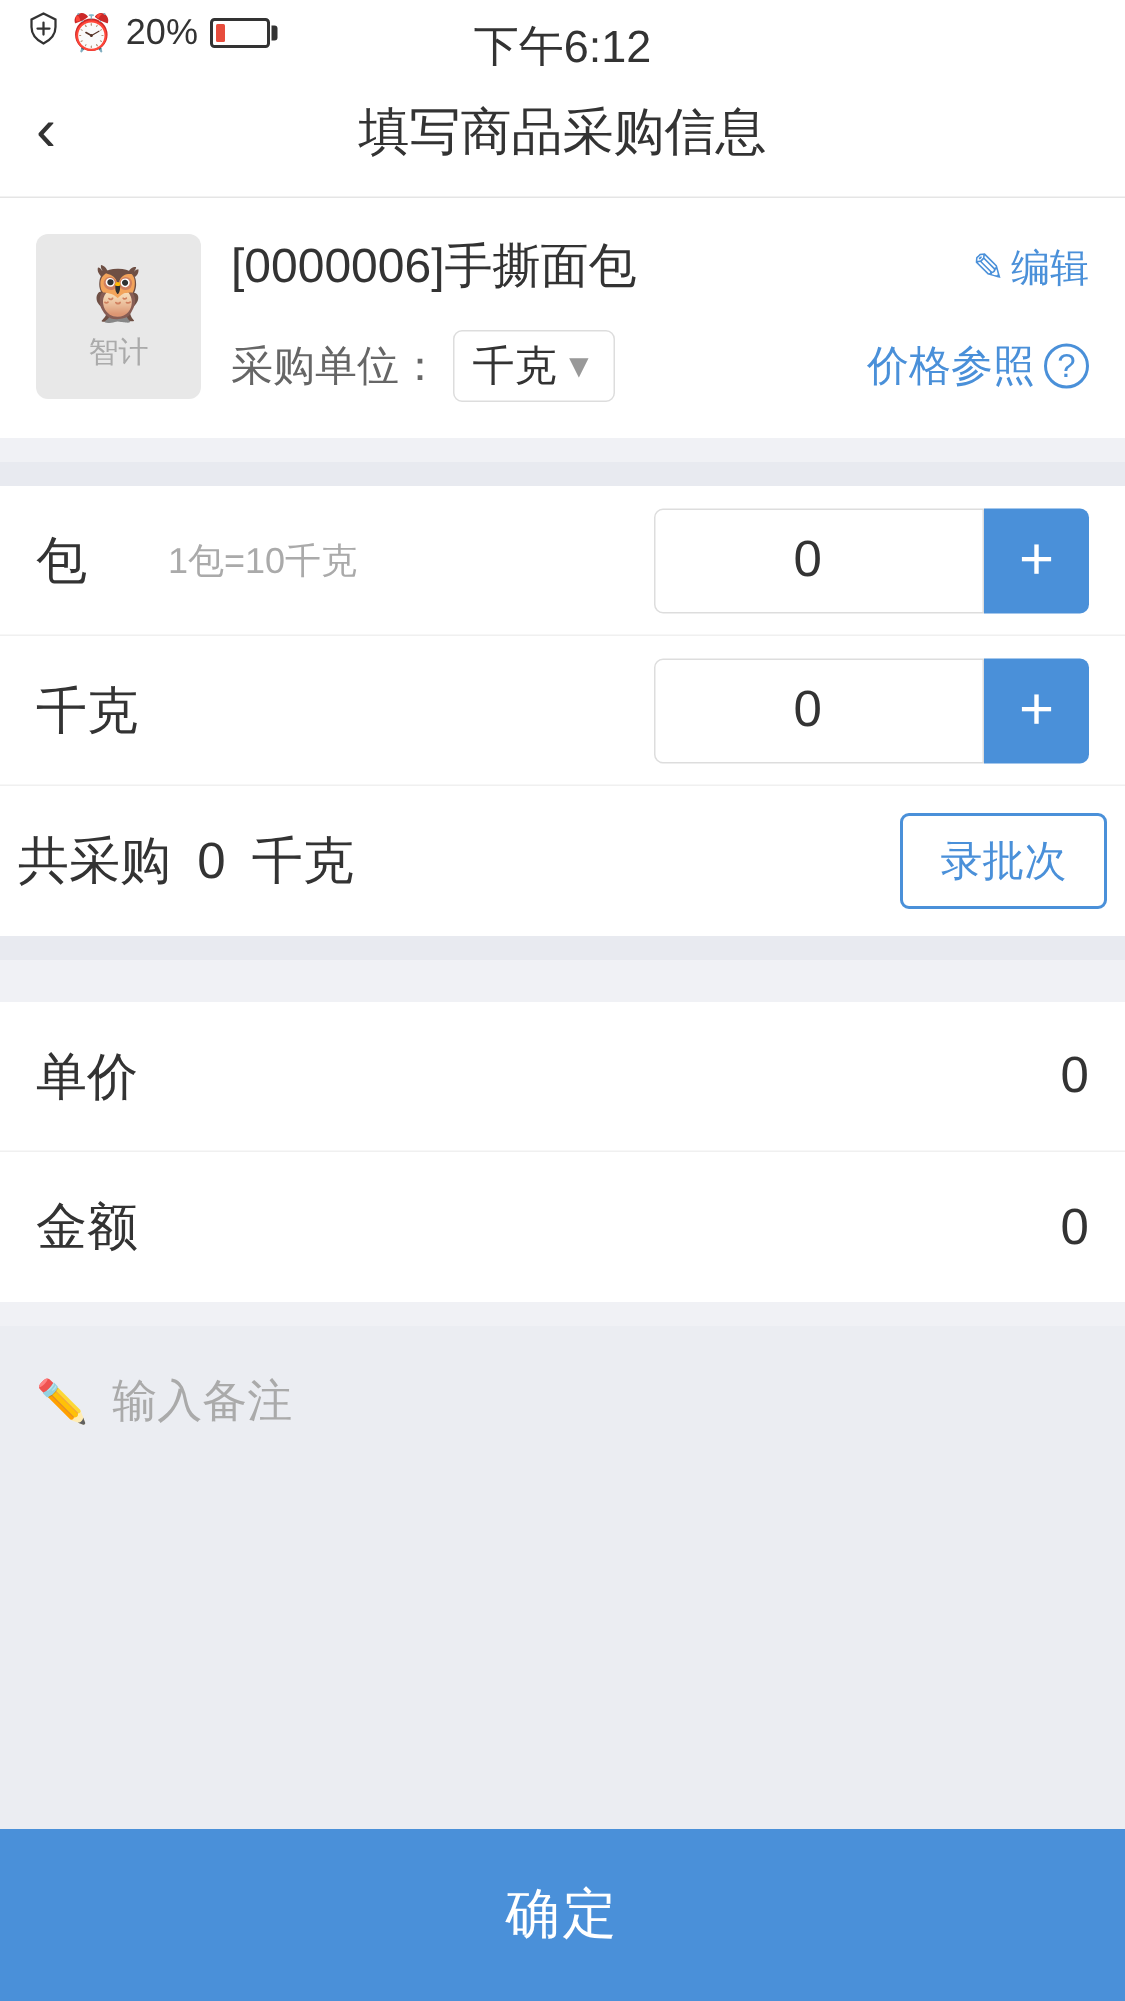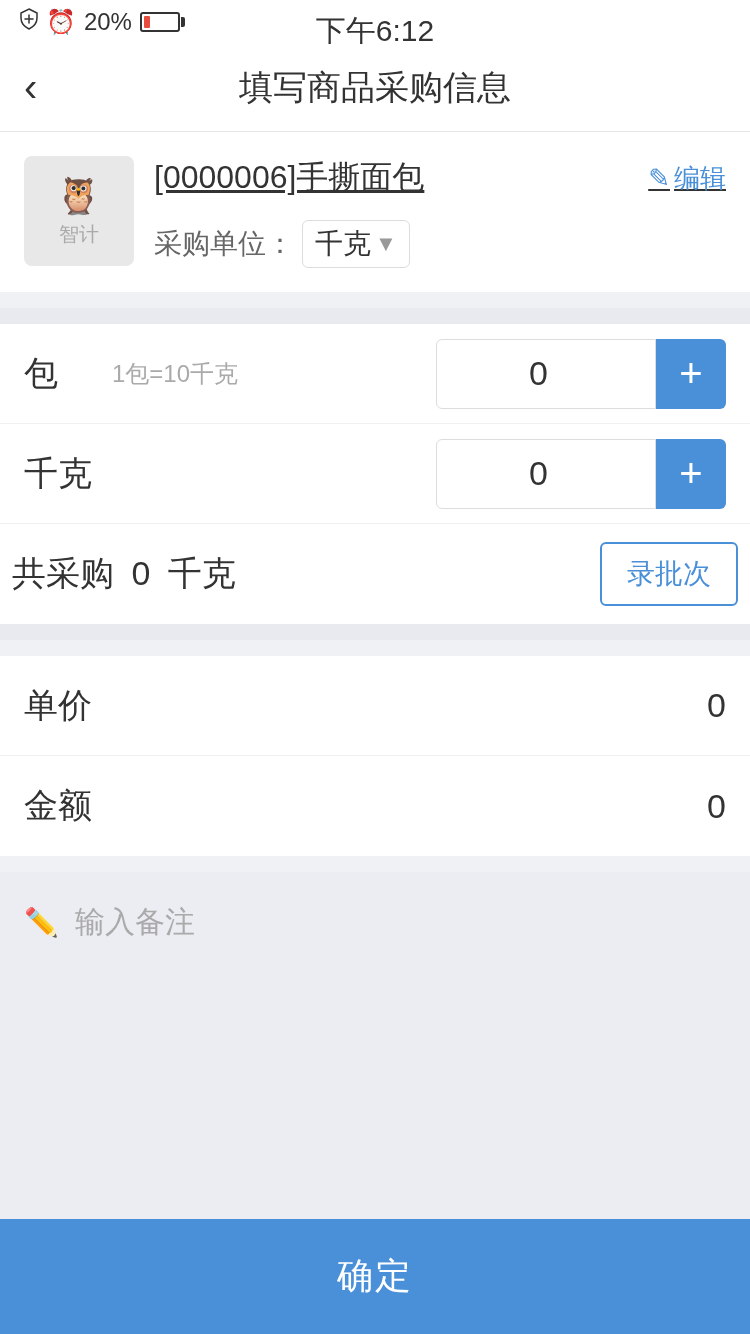--- a/index.html
+++ b/index.html
@@ -127,21 +127,20 @@
       margin-top: 4px;
     }
     .product-info {
       flex: 1;
     }
     .product-name-row {
       display: flex;
       align-items: center;
       justify-content: space-between;
       margin-bottom: 20px;
-      text-decoration: underline;
     }
     .product-name {
       font-size: 32px;
       color: #333;
       font-weight: 500;
     }
     .edit-btn {
       font-size: 26px;
       color: #4a90d9;
       display: flex;
@@ -279,21 +278,21 @@
       display: flex;
       align-items: center;
       justify-content: center;
       cursor: pointer;
       font-family: Liberation Serif, serif;
     }
 
     
     .price-section {
       background: #fff;
-      margin-top: 16px;
+      margin-top: 28px;
     }
     .price-row {
       display: flex;
       align-items: center;
       justify-content: space-between;
       padding: 0 24px;
       height: 100px;
       border-bottom: 1px solid #f0f0f0;
     }
     .price-row-label {
@@ -393,20 +392,24 @@
       </span>
     </div>
     <div class="product-unit-row">
       <div style="display:flex;align-items:center;">
         <span class="unit-label">采购单位：</span>
         <span class="unit-select">
           <span>千克</span>
           <span class="unit-select-arrow">▼</span>
         </span>
       </div>
+      <span class="price-ref">
+        <span>价格参照</span>
+        <span class="price-ref-help">?</span>
+      </span>
     </div>
   </div>
 </div>
 
 <div class="section-divider"></div>
 
 <div class="input-section">
 
   <div class="input-row">
     <span class="input-row-label">包</span>

